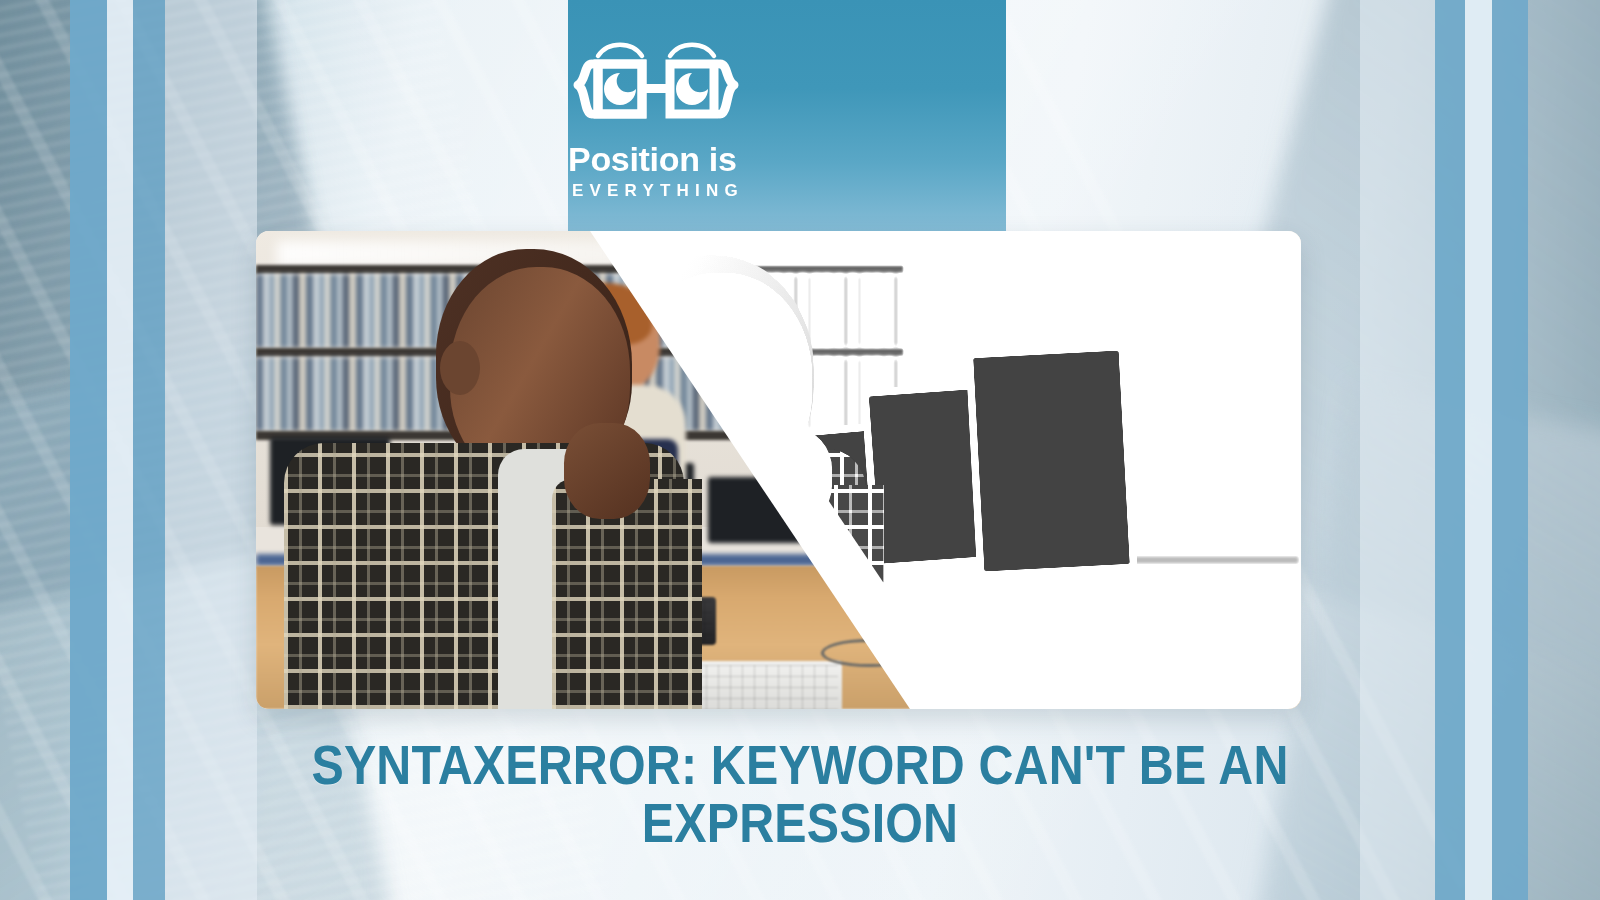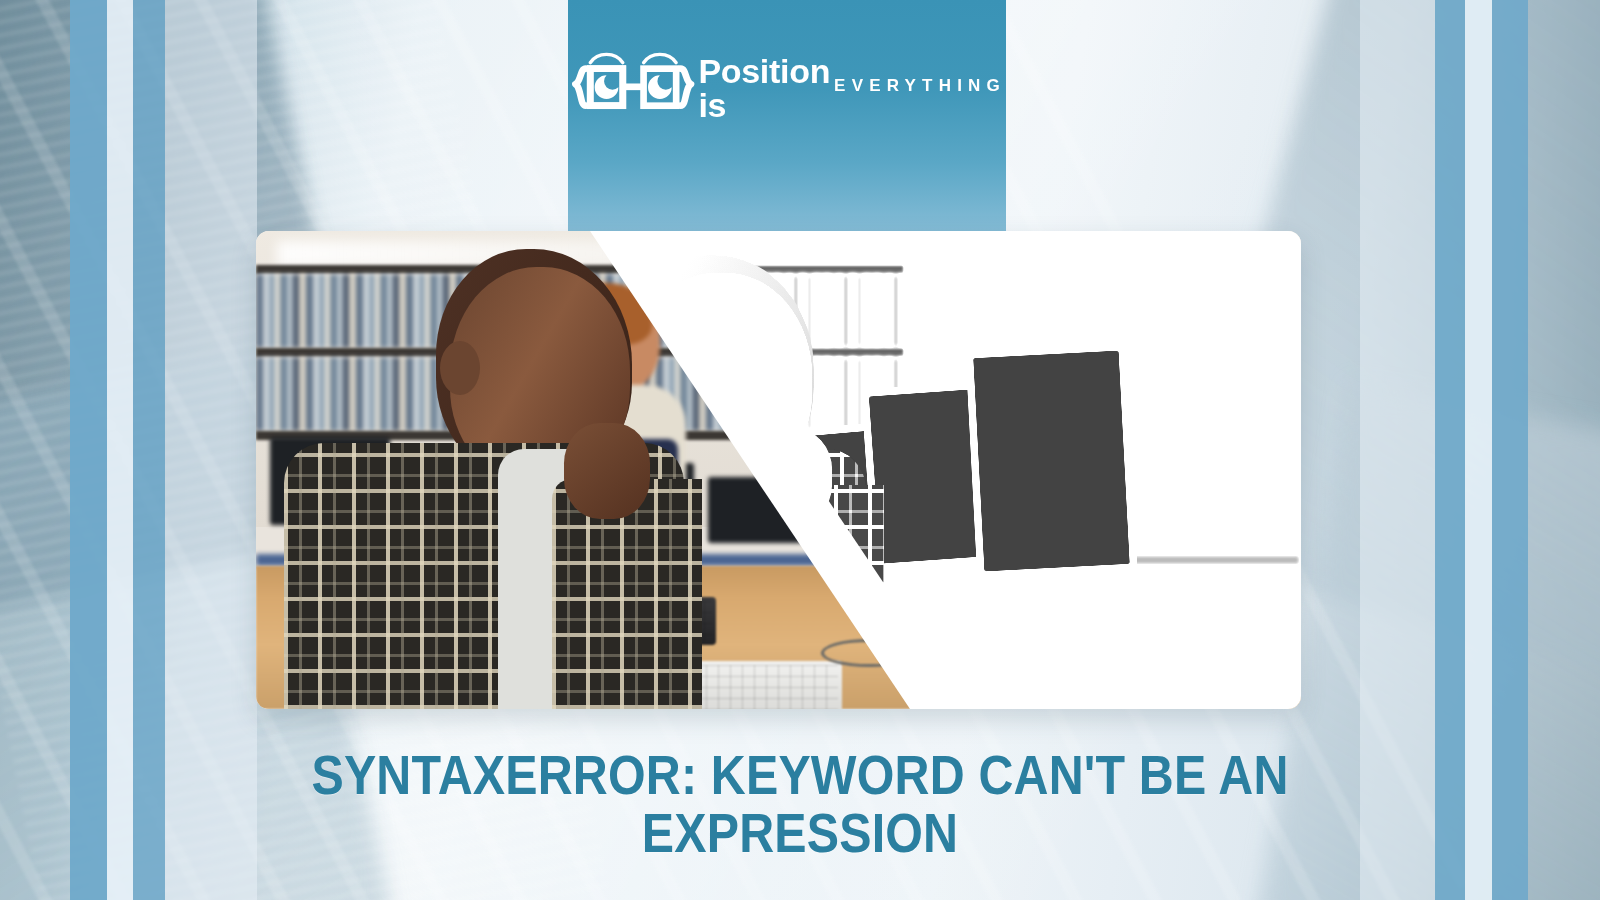--- a/index.html
+++ b/index.html
@@ -104,22 +104,21 @@
     top: 0;
     width: 438px;
     height: 232px;
     background: linear-gradient(180deg, #3a93b6 0%, #3f97b9 38%, #5aa7c6 70%, #85bcd6 100%);
   }
   .logo-wrap {
     position: absolute;
     left: 0; right: 0;
     top: 34px;
     display: flex;
-    flex-direction: row;
-    align-items: center;
+    flex-direction: column;
   }
   .logo-mark { width: 176px; height: 96px; display: block; }
   .logo-word {
     color: #ffffff;
     font-size: 34px;
     font-weight: 700;
     letter-spacing: -0.3px;
     line-height: 1;
     margin-top: 12px;
   }
@@ -249,21 +248,20 @@
   .sc-blur-bg { filter: blur(3.6px); }
   .sc-blur-mid { filter: blur(2.2px); }
 
   
   .title-block {
     position: absolute;
     left: 200px;
     top: 736px;
     width: 1200px;
     text-align: center;
-    margin-top: 10px;
   }
   .title-text {
     margin: 0;
     color: #2b7fa0;
     font-family: "Liberation Sans Narrow", "Liberation Sans", sans-serif;
     font-size: 55px;
     font-weight: 700;
     line-height: 58px;
     letter-spacing: 0.2px;
     text-transform: uppercase;

